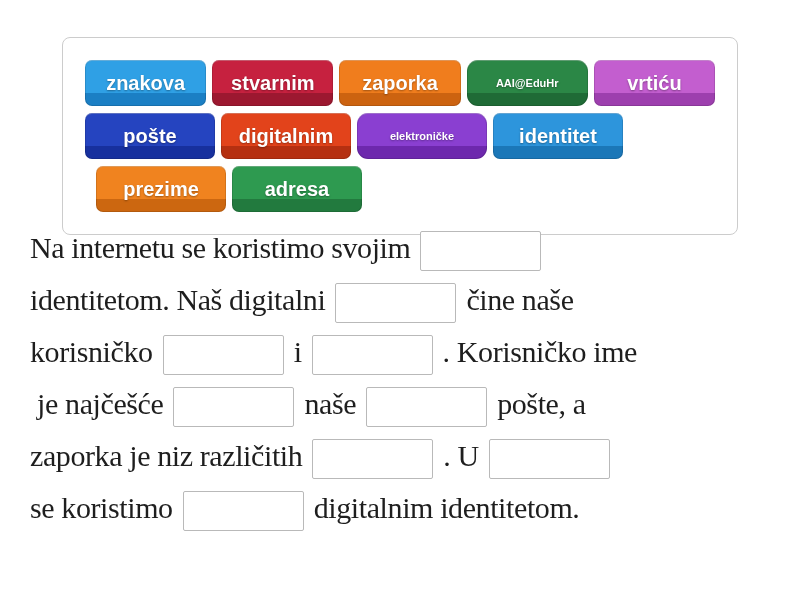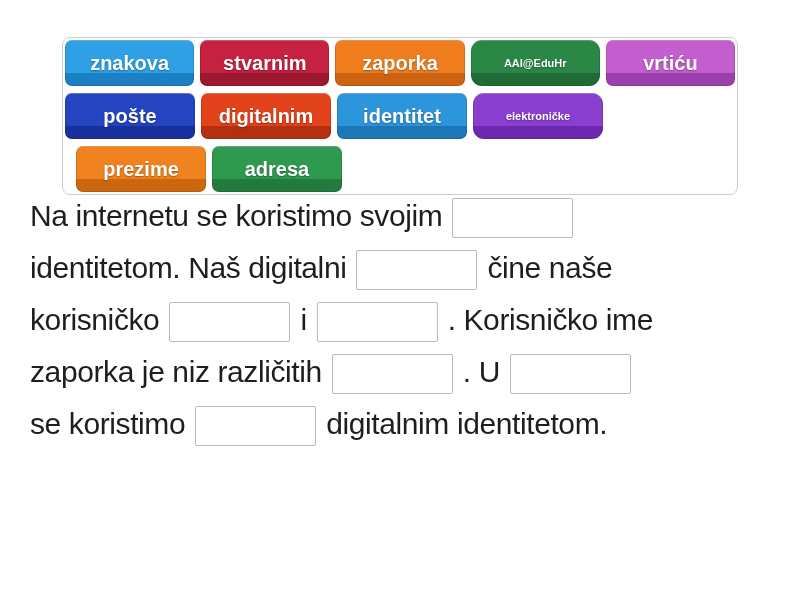--- a/index.html
+++ b/index.html
@@ -16,21 +16,21 @@
 
   
   .word-bank {
     position: absolute;
     left: 62px; top: 37px;
     width: 676px;
     box-sizing: border-box;
     background: #ffffff;
     border: 1px solid #cccccc;
     border-radius: 8px;
-    padding: 2px;
+    padding: 22px;
     display: flex;
     flex-direction: column;
     gap: 7px;
     justify-content: space-between;
   }
   .bank-row { display: flex; gap: 6px; }
   .tile {
     width: 130px; height: 46px;
     box-sizing: border-box;
     border-radius: 7px;
@@ -42,23 +42,23 @@
     text-shadow: 0 1px 2px rgba(0,0,0,0.35);
     box-shadow: inset 0 1px 0 rgba(255,255,255,0.28), inset 0 0 0 1px rgba(0,0,0,0.12);
     cursor: pointer;
     user-select: none;
   }
   .tile.small { font-size: 11px; border-radius: 11px; }
 
   
   .cloze {
     position: absolute;
-    left: 30px; top: 190px;
+    left: 30px; top: 222px;
     width: 750px;
-    font-family: Liberation Sans, sans-serif;
+    font-family: Liberation Serif, serif;
     font-size: 30px;
     letter-spacing: -0.4px;
     color: #1e1e1e;
   }
   .cloze-line {
     height: 52px;
     line-height: 52px;
     white-space: pre;
   }
   .blank {
@@ -81,28 +81,29 @@
       <div class="bank-row">
         <div class="tile" style="background: linear-gradient(rgb(47, 160, 229) 0%, rgb(47, 160, 229) 72%, rgb(27, 127, 196) 72%);">znakova</div>
         <div class="tile" style="background: linear-gradient(rgb(198, 33, 63) 0%, rgb(198, 33, 63) 72%, rgb(156, 24, 48) 72%);">stvarnim</div>
         <div class="tile" style="background: linear-gradient(rgb(240, 125, 29) 0%, rgb(240, 125, 29) 72%, rgb(204, 99, 16) 72%);">zaporka</div>
         <div class="tile small" style="background: linear-gradient(rgb(43, 135, 70) 0%, rgb(43, 135, 70) 72%, rgb(31, 107, 54) 72%);">AAI@EduHr</div>
         <div class="tile" style="background: linear-gradient(rgb(195, 94, 207) 0%, rgb(195, 94, 207) 72%, rgb(157, 63, 174) 72%);">vrtiću</div>
       </div>
       <div class="bank-row">
         <div class="tile" style="background: linear-gradient(rgb(37, 68, 192) 0%, rgb(37, 68, 192) 72%, rgb(23, 48, 158) 72%);">pošte</div>
         <div class="tile" style="background: linear-gradient(rgb(226, 67, 27) 0%, rgb(226, 67, 27) 72%, rgb(181, 48, 17) 72%);">digitalnim</div>
+        <div class="tile small" style="background: linear-gradient(rgb(138, 63, 209) 0%, rgb(138, 63, 209) 72%, rgb(109, 40, 173) 72%);">elektroničke</div>
         <div class="tile" style="background: linear-gradient(rgb(45, 149, 220) 0%, rgb(45, 149, 220) 72%, rgb(27, 119, 184) 72%);">identitet</div>
-        <div class="tile small" style="background: linear-gradient(rgb(138, 63, 209) 0%, rgb(138, 63, 209) 72%, rgb(109, 40, 173) 72%);">elektroničke</div>
       </div>
       <div class="bank-row">
         <div class="tile" style="background: linear-gradient(rgb(240, 131, 31) 0%, rgb(240, 131, 31) 72%, rgb(204, 103, 16) 72%); margin-left: 11px;">prezime</div>
         <div class="tile" style="background: linear-gradient(rgb(46, 154, 80) 0%, rgb(46, 154, 80) 72%, rgb(34, 122, 62) 72%);">adresa</div>
       </div>
     </div>
   <div class="cloze" id="cloze">
       <div class="cloze-line"><span>Na internetu se koristimo svojim</span><span class="blank"></span></div>
       <div class="cloze-line"><span>identitetom. Naš digitalni</span><span class="blank"></span><span>čine naše</span></div>
       <div class="cloze-line"><span>korisničko</span><span class="blank"></span><span>i</span><span class="blank"></span><span>. Korisničko ime</span></div>
+      <div class="cloze-line"><span> je najčešće</span><span class="blank"></span><span>naše</span><span class="blank"></span><span>pošte, a</span></div>
       <div class="cloze-line"><span>zaporka je niz različitih</span><span class="blank"></span><span>. U</span><span class="blank"></span></div>
       <div class="cloze-line"><span>se koristimo</span><span class="blank"></span><span>digitalnim identitetom.</span></div>
     </div>
 </div>
 
 </body></html>

